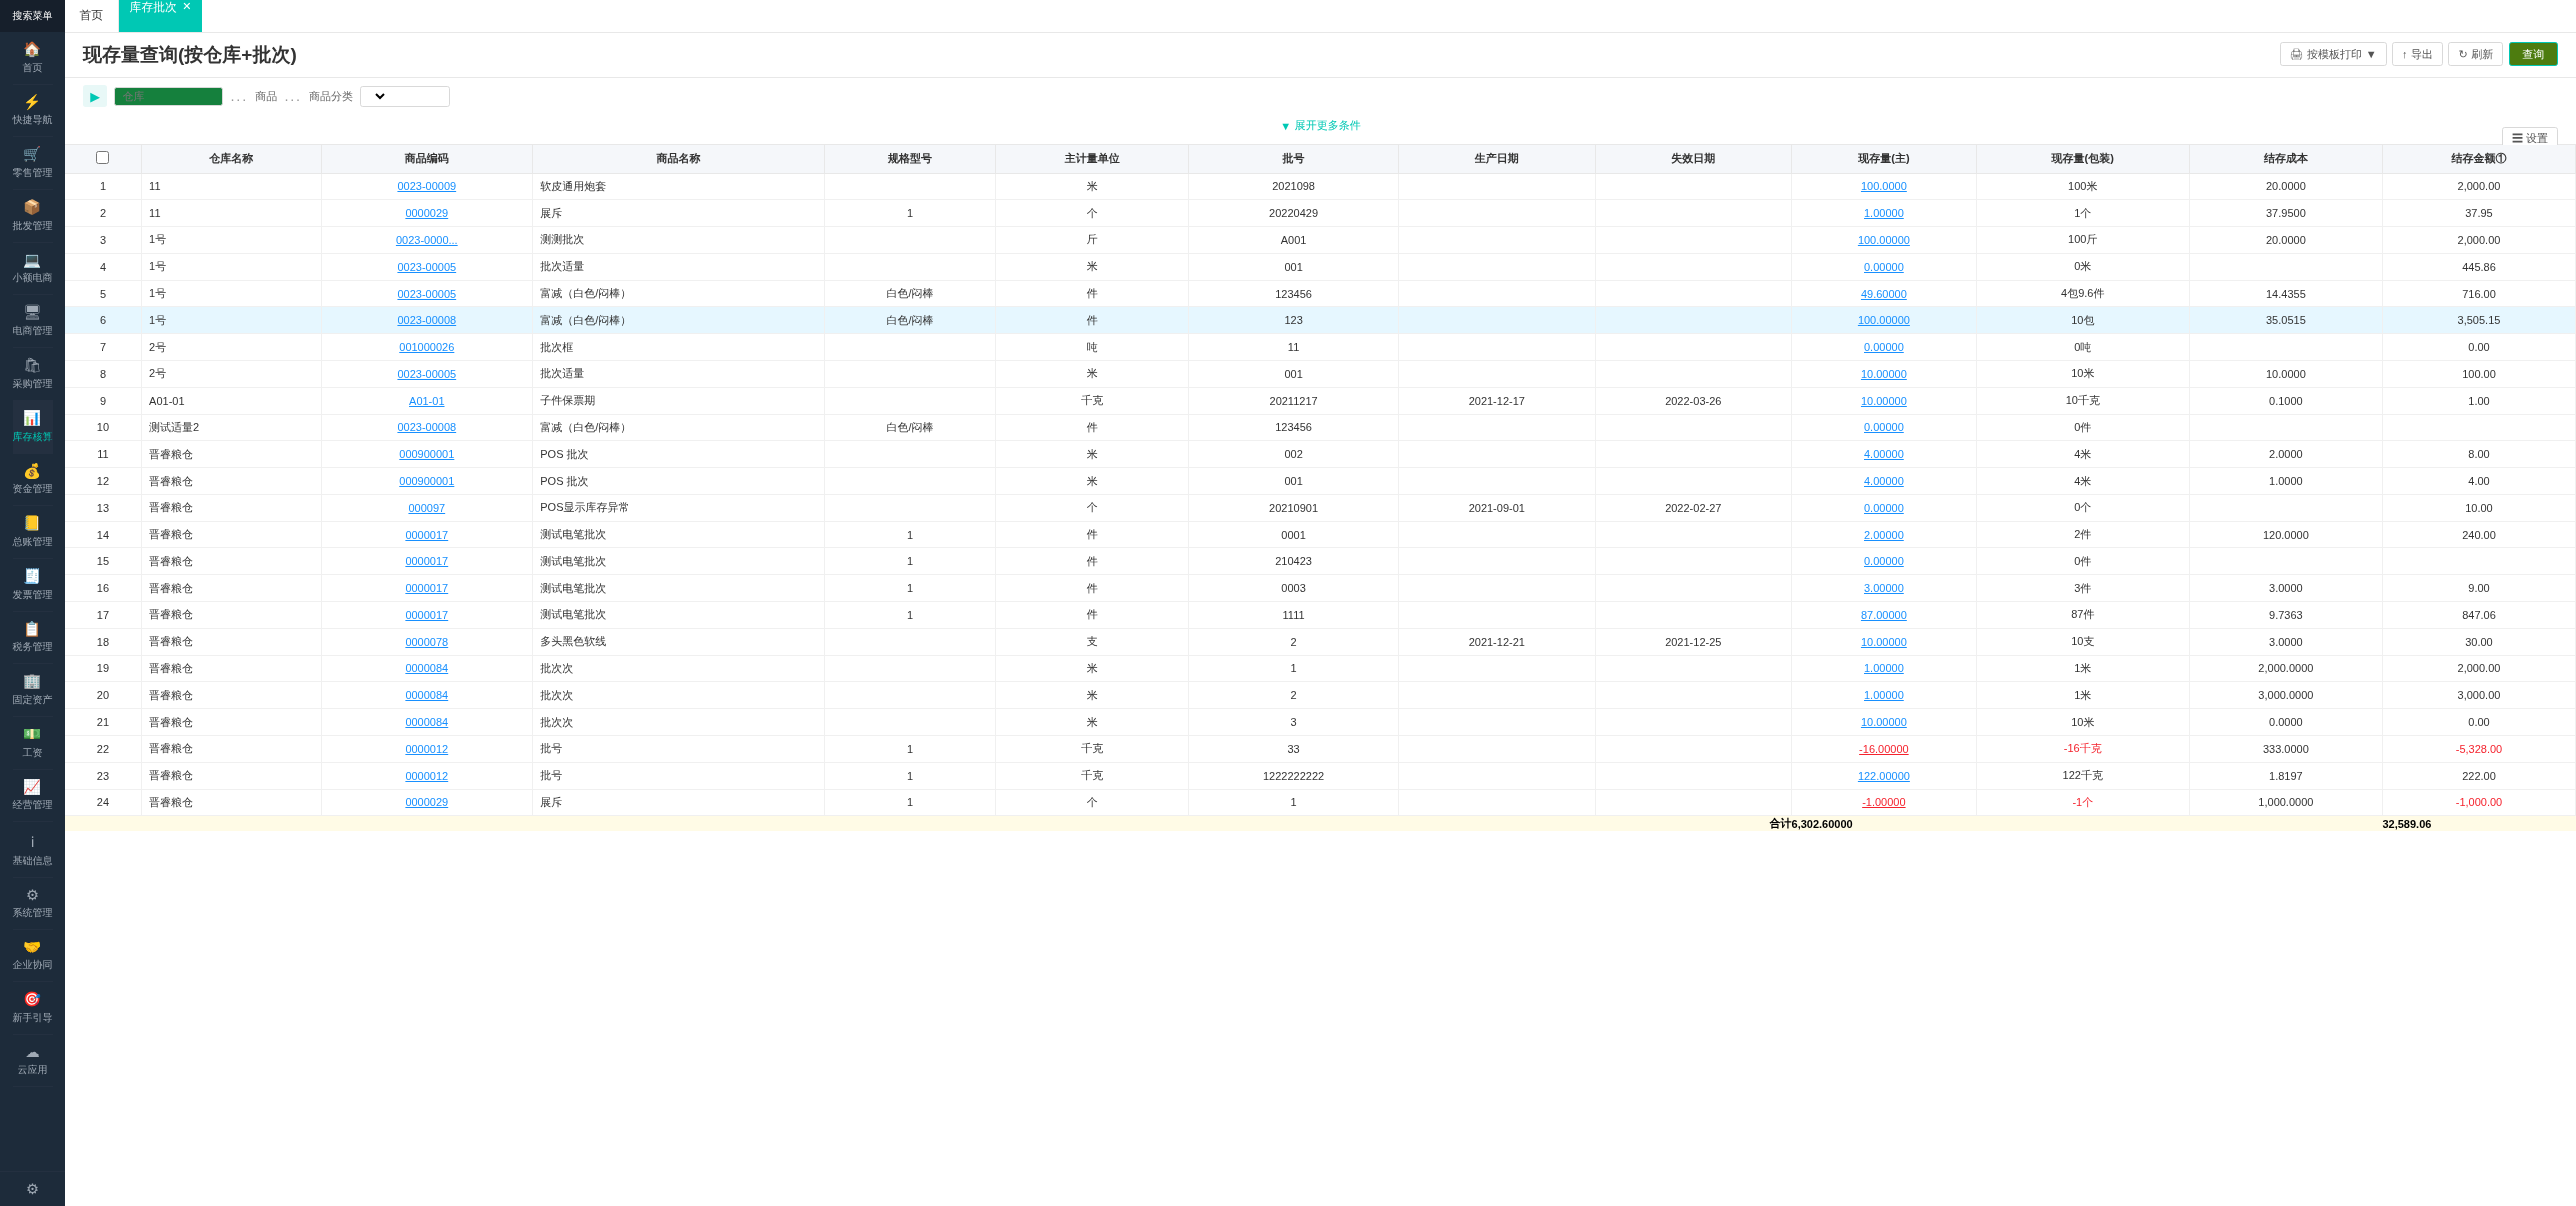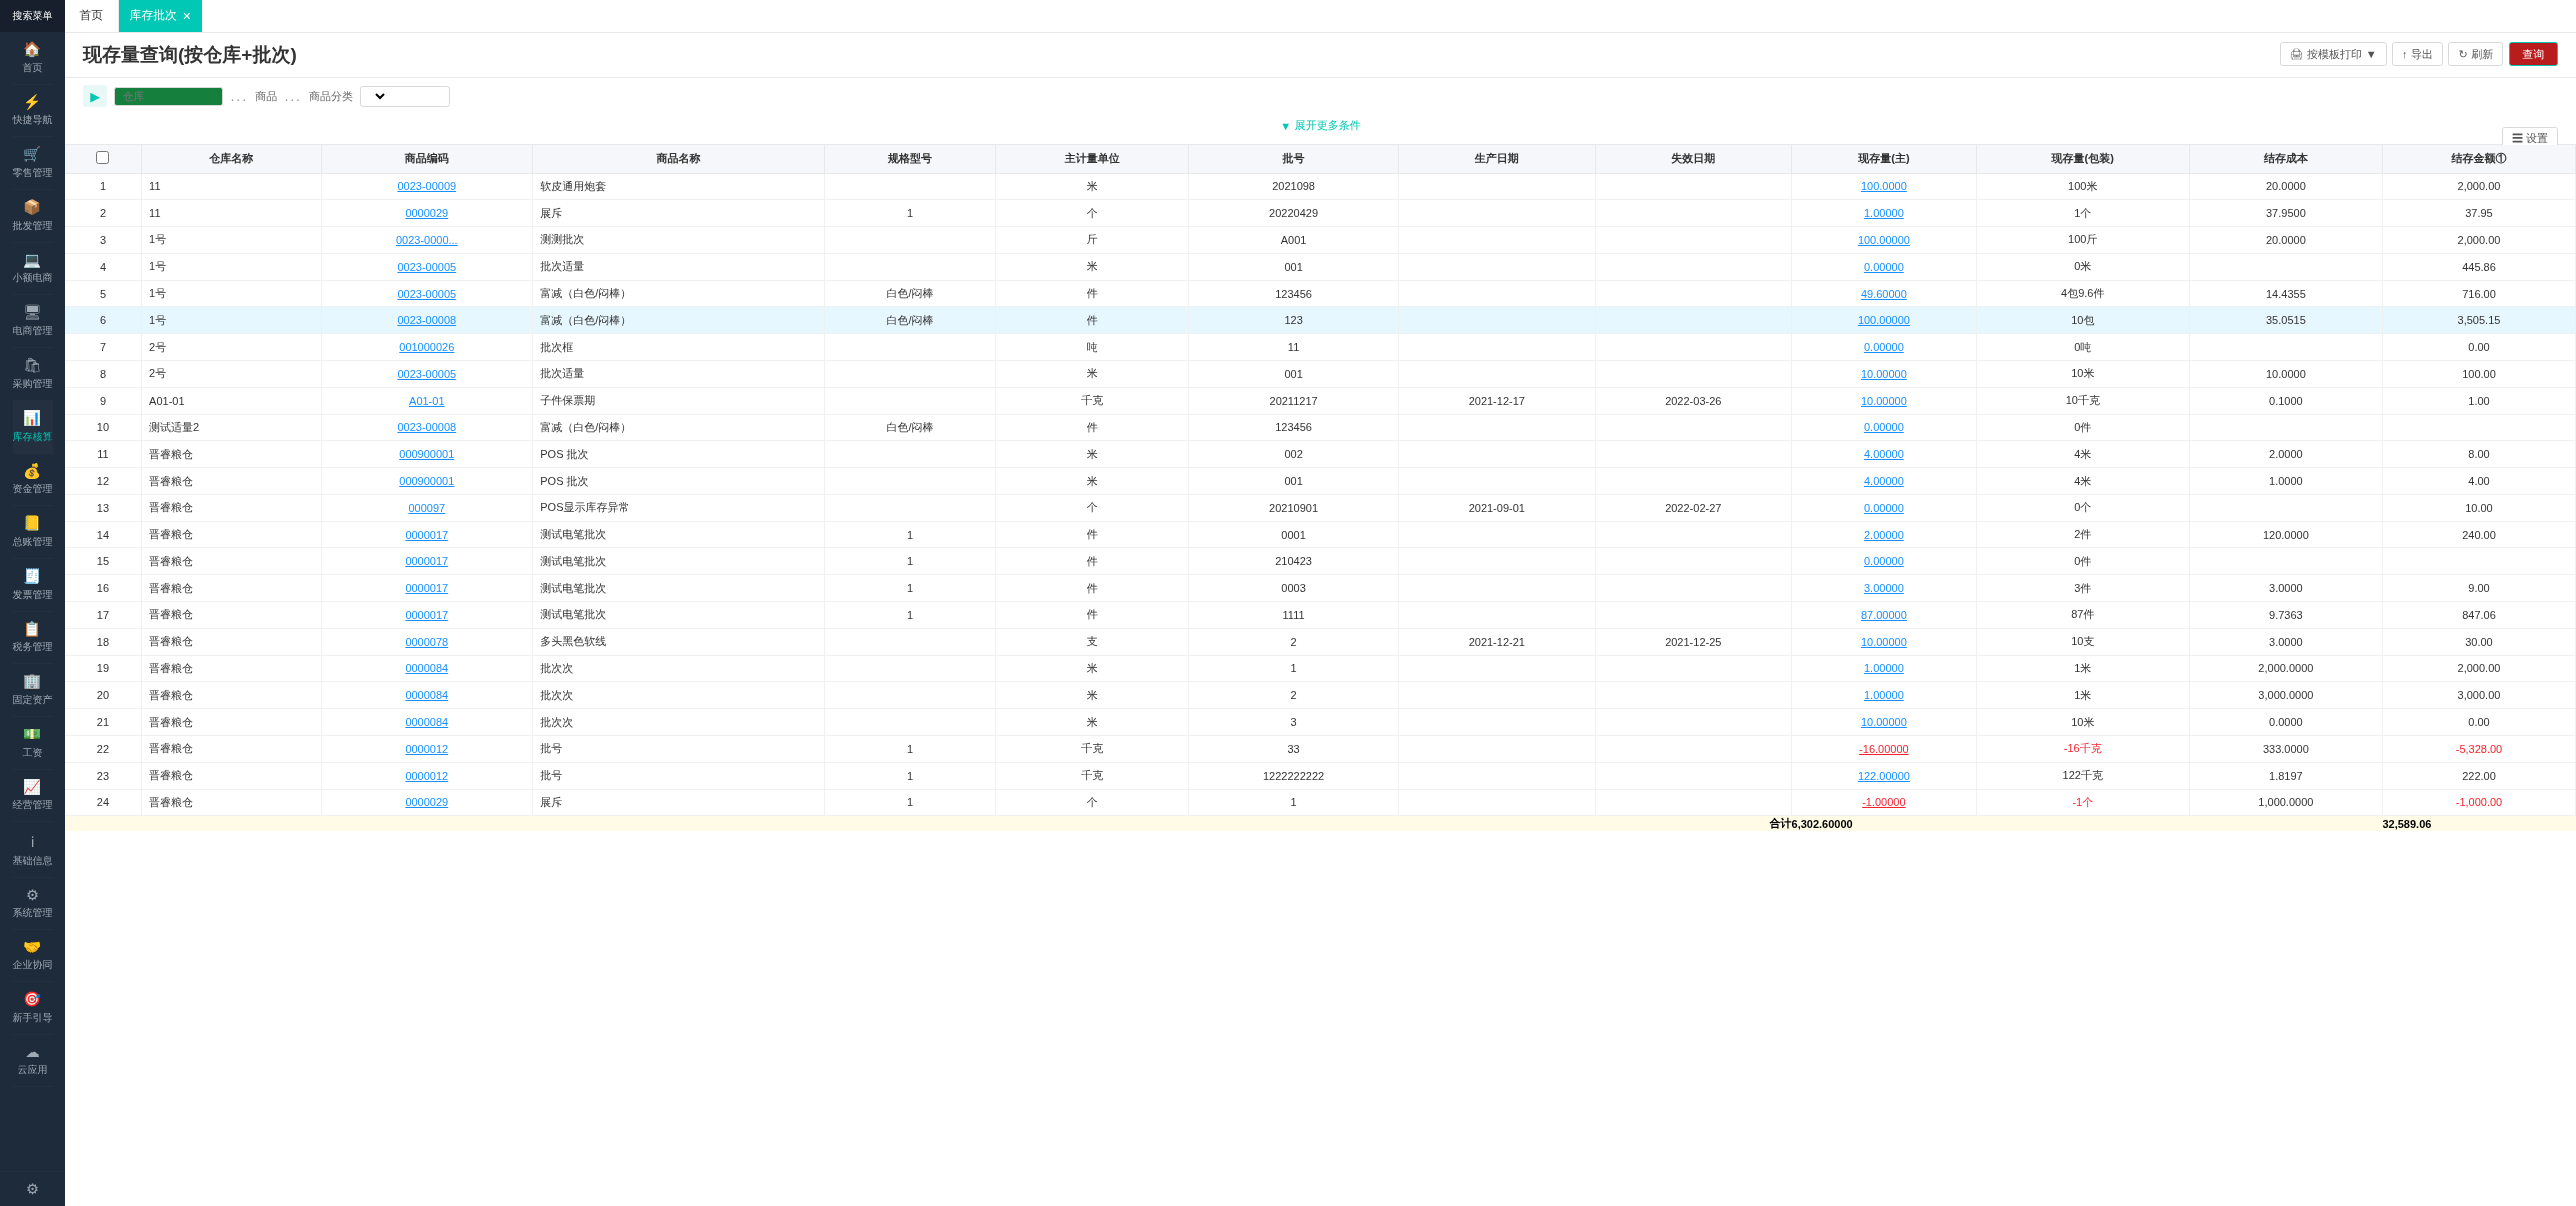--- a/index.html
+++ b/index.html
@@ -79,21 +79,20 @@
       align-items: center;
       font-size: 11.8px;
       color: #333;
       cursor: pointer;
       border-right: 0.9px solid #e8e8e8;
     }
     .tab-active {
       padding: 0 11px;
       height: 100%;
       display: flex;
-      align-items: center;
       font-size: 11.8px;
       background: #00c8b4;
       color: #fff;
       cursor: pointer;
     }
     .tab-close {
       margin-left: 5.4px;
       cursor: pointer;
       font-size: 11px;
     }
@@ -117,21 +116,21 @@
       gap: 3.6px;
       padding: 3.6px 9px;
       border: 0.9px solid #d9d9d9;
       background: #fff;
       border-radius: 2.7px;
       cursor: pointer;
       font-size: 11px;
       color: #555;
     }
     .action-btn-primary {
-      background: #b91c1c;
+      background: #4d7c0f;
       color: #fff;
       border: 0.9px solid #00c8b4;
       padding: 3.6px 12.7px;
       border-radius: 2.7px;
       cursor: pointer;
       font-size: 11px;
     }
 
     
     .filter-bar {

